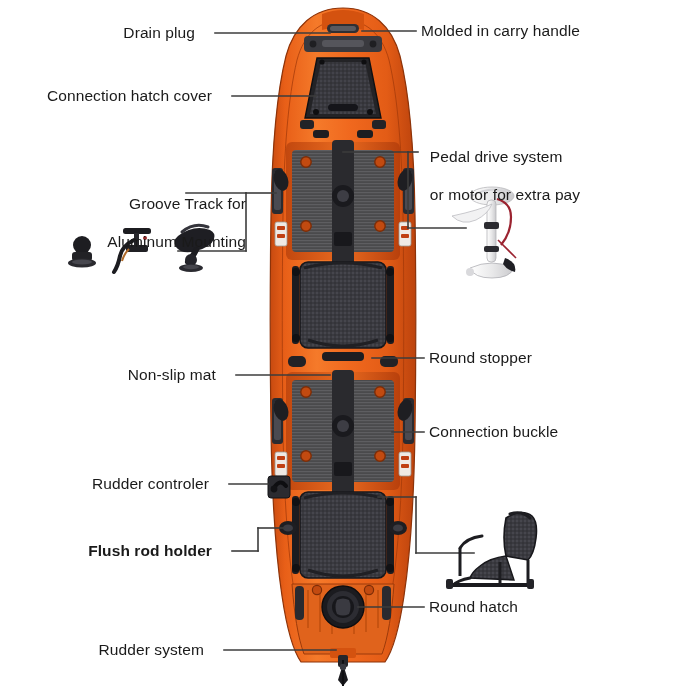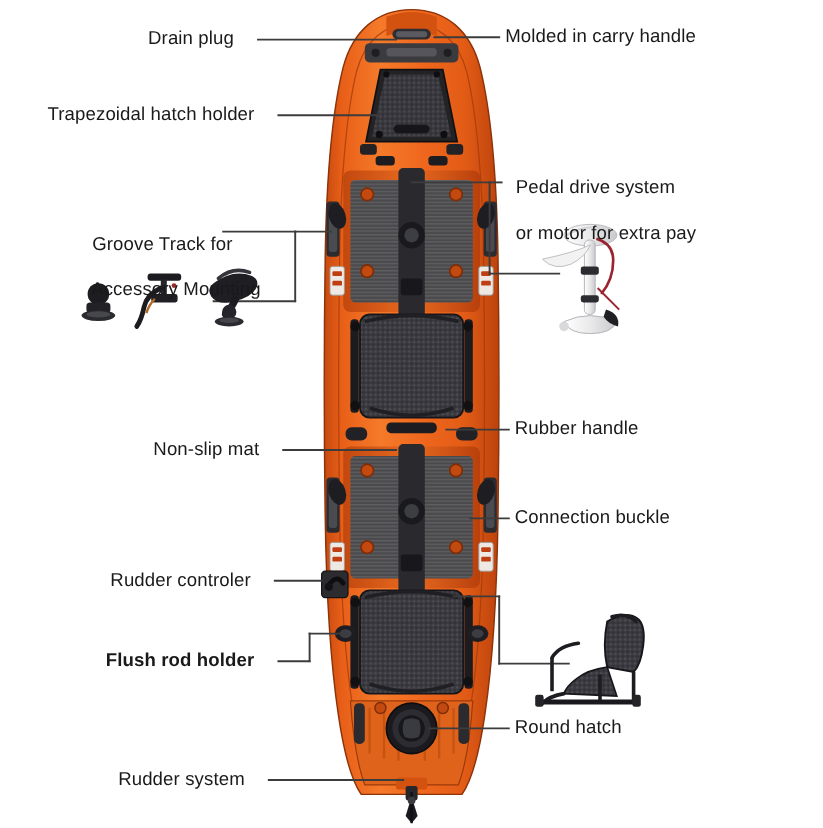--- a/index.html
+++ b/index.html
@@ -346,42 +346,42 @@
     <path d="M528 560 l0 24" fill="none" stroke="#1d1d21" stroke-width="3"></path>
     <rect x="448" y="583" width="84" height="4" rx="2" fill="#1a1a1e"></rect>
     <rect x="446" y="579" width="7" height="10" rx="2" fill="#232328"></rect>
     <rect x="527" y="579" width="7" height="10" rx="2" fill="#232328"></rect>
     <path d="M510 514 q12 -4 20 4" fill="none" stroke="#1d1d21" stroke-width="3" stroke-linecap="round"></path>
   </g>
 </svg>
 
 <div class="lbl l" style="right:471px;top:23px;">Drain plug</div>
 
-<div class="lbl l" style="right:454px;top:86px;">Trapezoidal hatch holder</div>
-
-<div class="lbl" style="left:68px;top:175px;width:178px;text-align:left;">
+<div class="lbl l" style="right:454px;top:86px;">Connection hatch cover</div>
+
+<div class="lbl" style="left:68px;top:175px;width:178px;text-align:right;">
   <span>Groove Track for</span><br>
-  <span>Accessory Mounting</span>
+  <span>Aluminum Mounting</span>
 </div>
 
 <div class="lbl l" style="right:450px;top:365px;">Non-slip mat</div>
 
 <div class="lbl l" style="right:457px;top:474px;">Rudder controler</div>
 
 <div class="lbl l" style="right:454px;top:541px;font-weight:bold;">Flush rod holder</div>
 
 <div class="lbl l" style="right:462px;top:640px;margin-left:16px;">Rudder system</div>
 
 <div class="lbl r" style="left:421px;top:21px;">Molded in carry handle</div>
 
 <div class="lbl r" style="left:421px;top:128px;">
   <span>Pedal drive system</span><br>
   <span>or motor for extra pay</span>
 </div>
 
-<div class="lbl r" style="left:429px;top:348px;">Rubber handle</div>
+<div class="lbl r" style="left:429px;top:348px;">Round stopper</div>
 
 <div class="lbl r" style="left:429px;top:422px;">Connection buckle</div>
 
 
 <div class="lbl r" style="left:429px;top:597px;text-align:center;">Round hatch</div>
 
 </div>
 
 </body></html>

